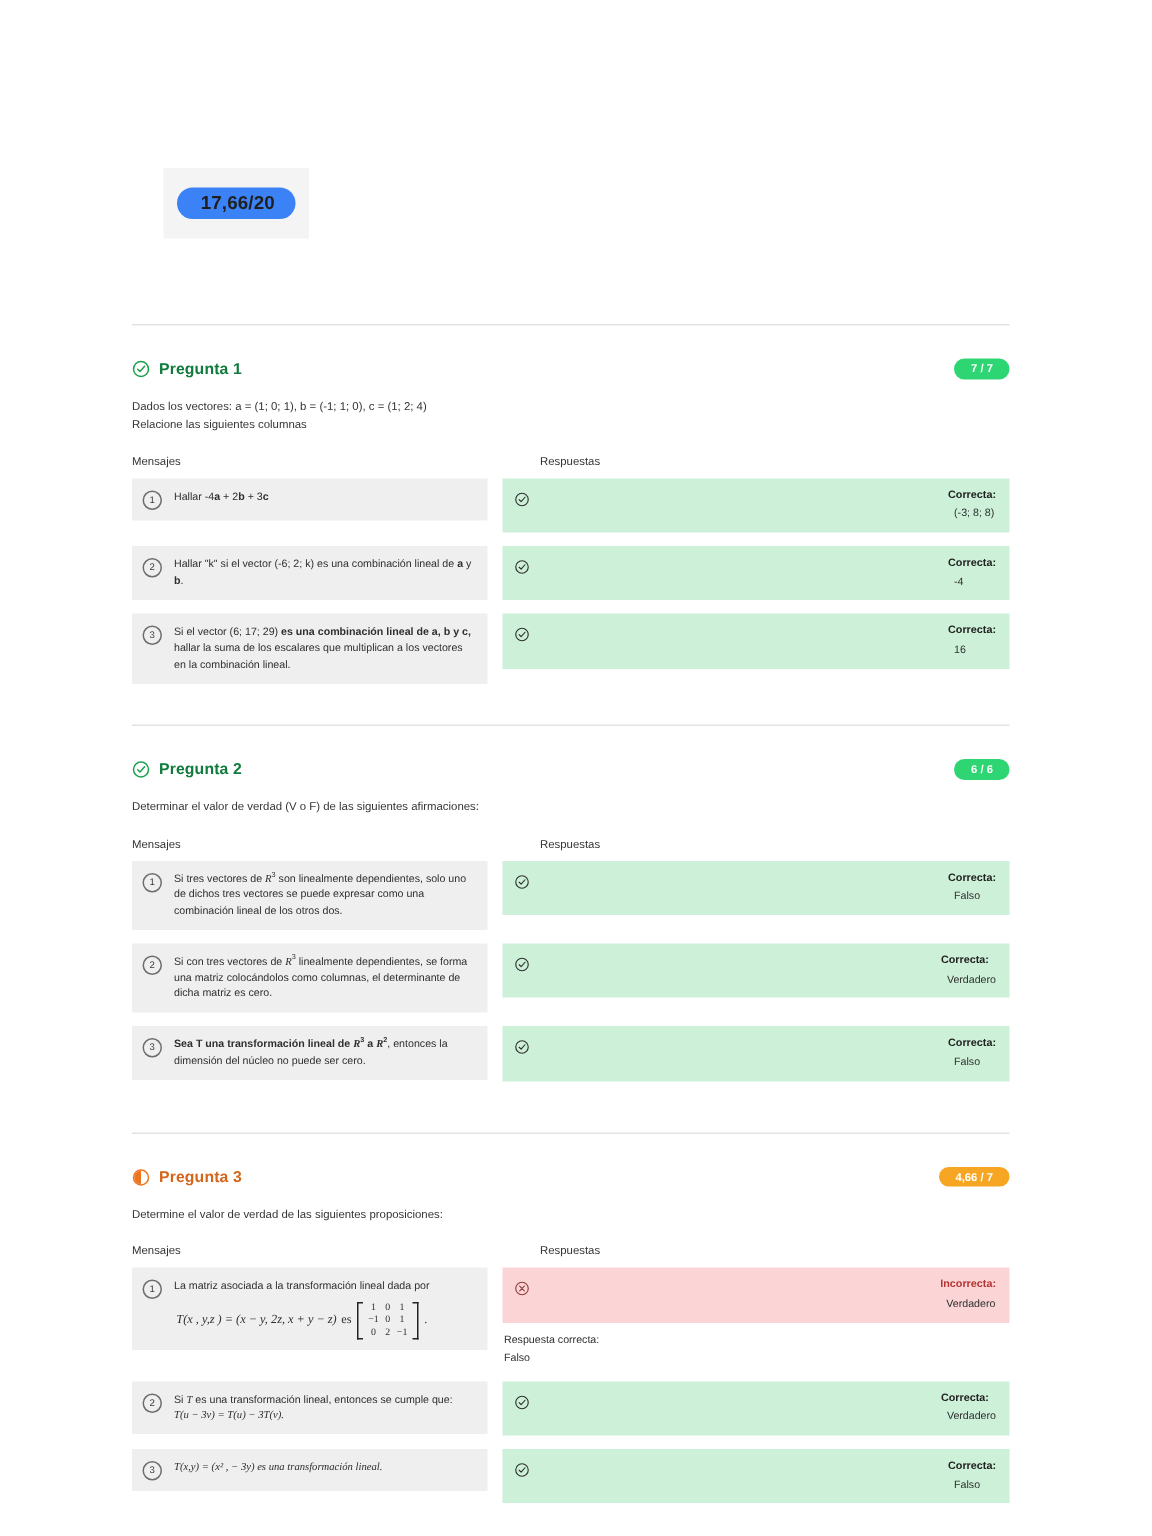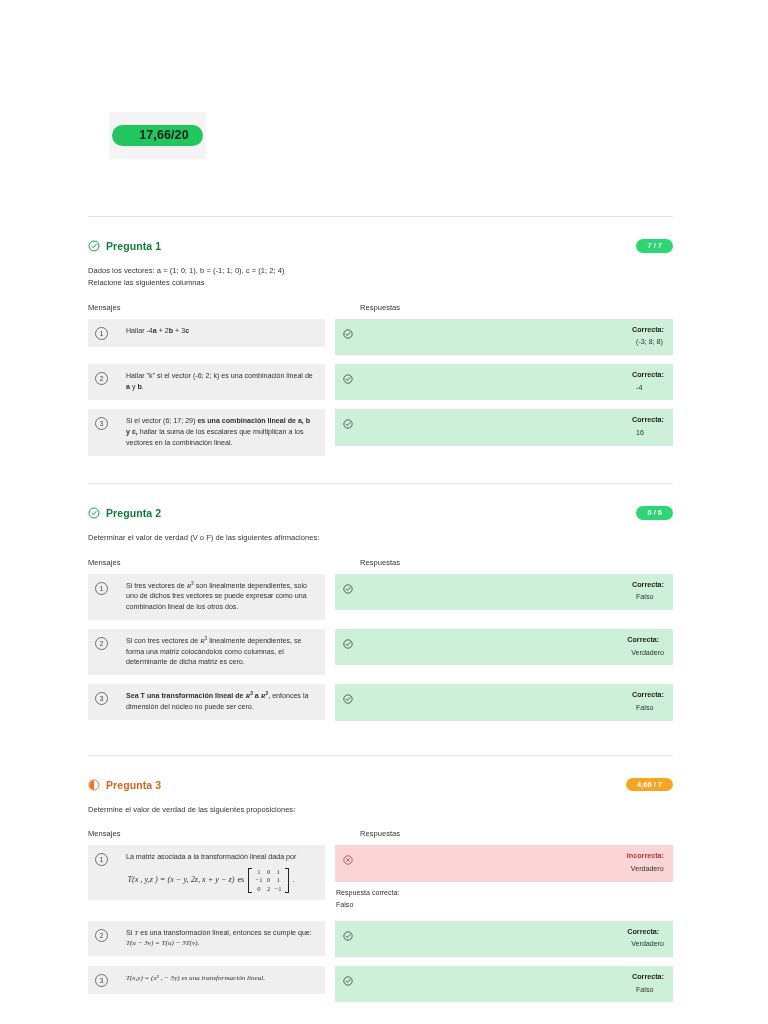--- a/index.html
+++ b/index.html
@@ -22,24 +22,24 @@
     left: 109px;
     top: 112px;
     width: 97px;
     height: 47px;
     background: #f4f4f4;
     display: flex;
     align-items: center;
     justify-content: center;
   }
   .grade-pill {
-    background: #22c55e;
+    background: #3b82f6;
     color: #1f1f1f;
     border-radius: 999px;
-    padding: 4px 14px 5px 27px;
+    padding: 4px 14px 5px 16px;
     font-size: 12.5px;
     font-weight: bold;
     letter-spacing: 0.1px;
     line-height: 1;
   }
 
   
   .questions {
     position: absolute;
     left: 88px;
@@ -119,21 +119,21 @@
     align-items: flex-start;
     margin-bottom: 9px;
   }
   .msg {
     width: 237px;
     box-sizing: border-box;
     background: #efefef;
     padding: 7px 9px 7px 7px;
     display: flex;
     align-items: flex-start;
-    gap: 18px;
+    gap: 8px;
     min-height: 18px;
   }
   .num {
     flex: 0 0 auto;
     width: 11px;
     height: 11px;
     border: 1px solid #6d6d6d;
     border-radius: 50%;
     font-size: 6.4px;
     color: #3a3a3a;

